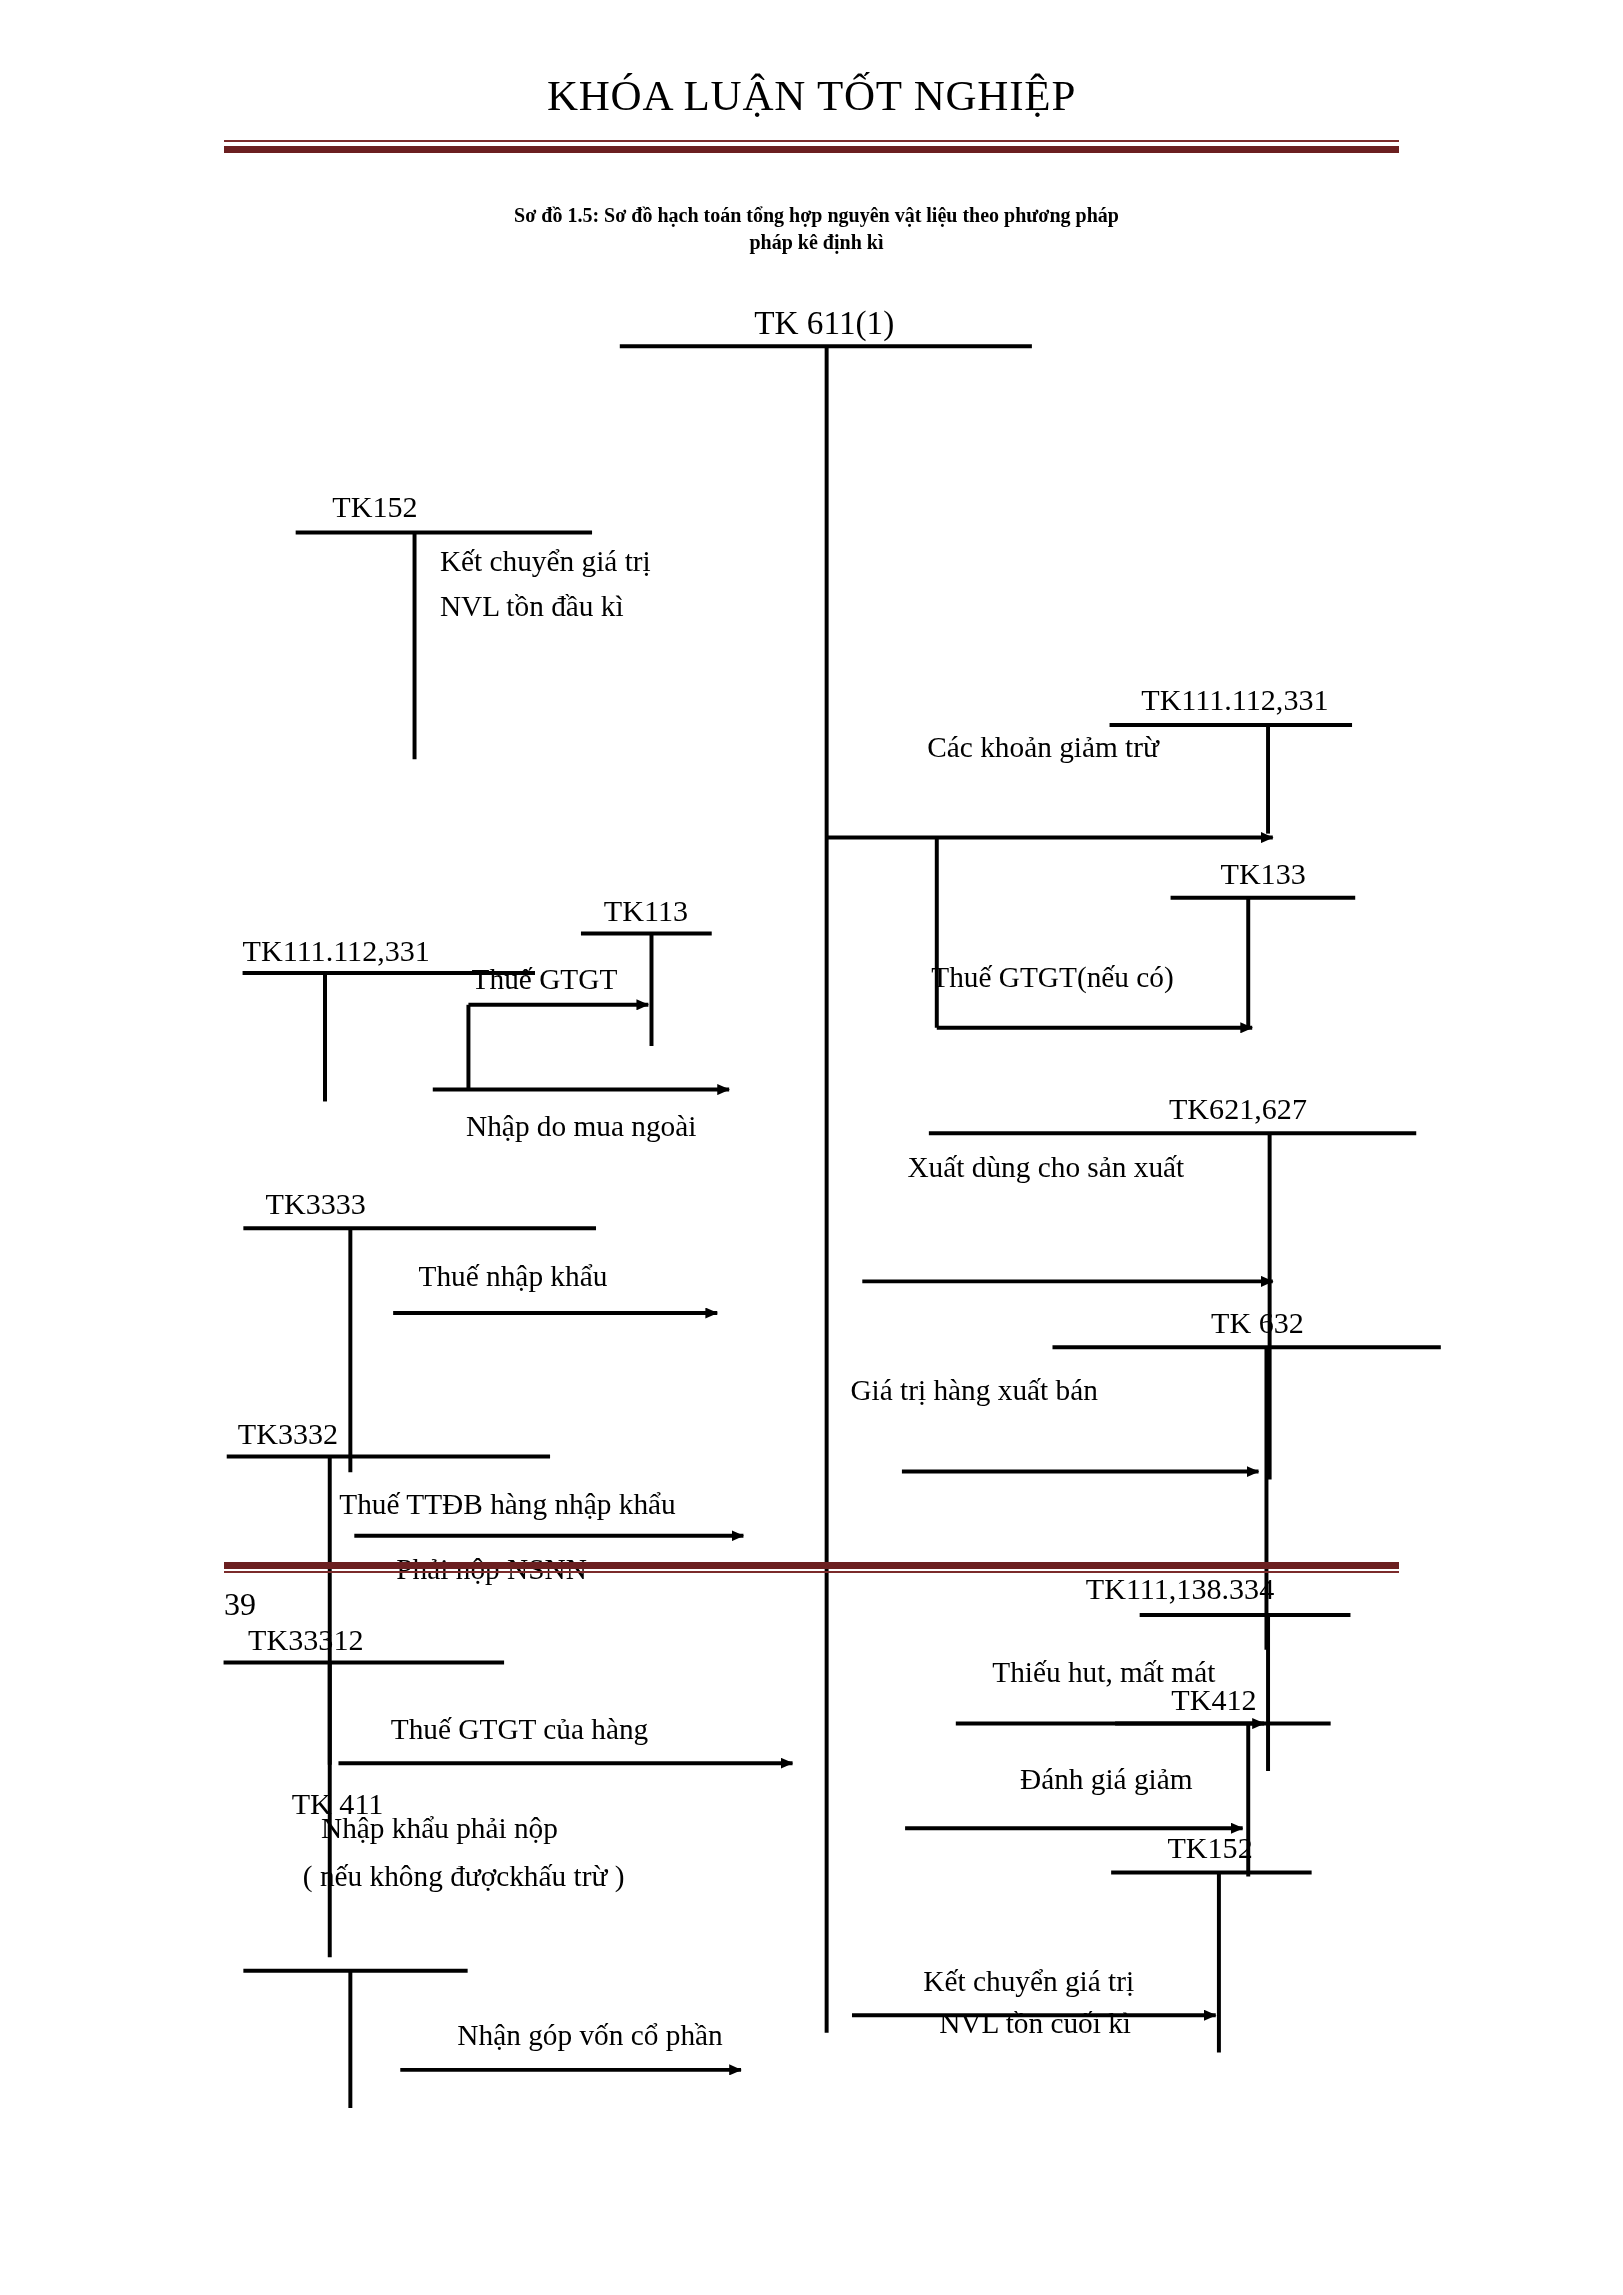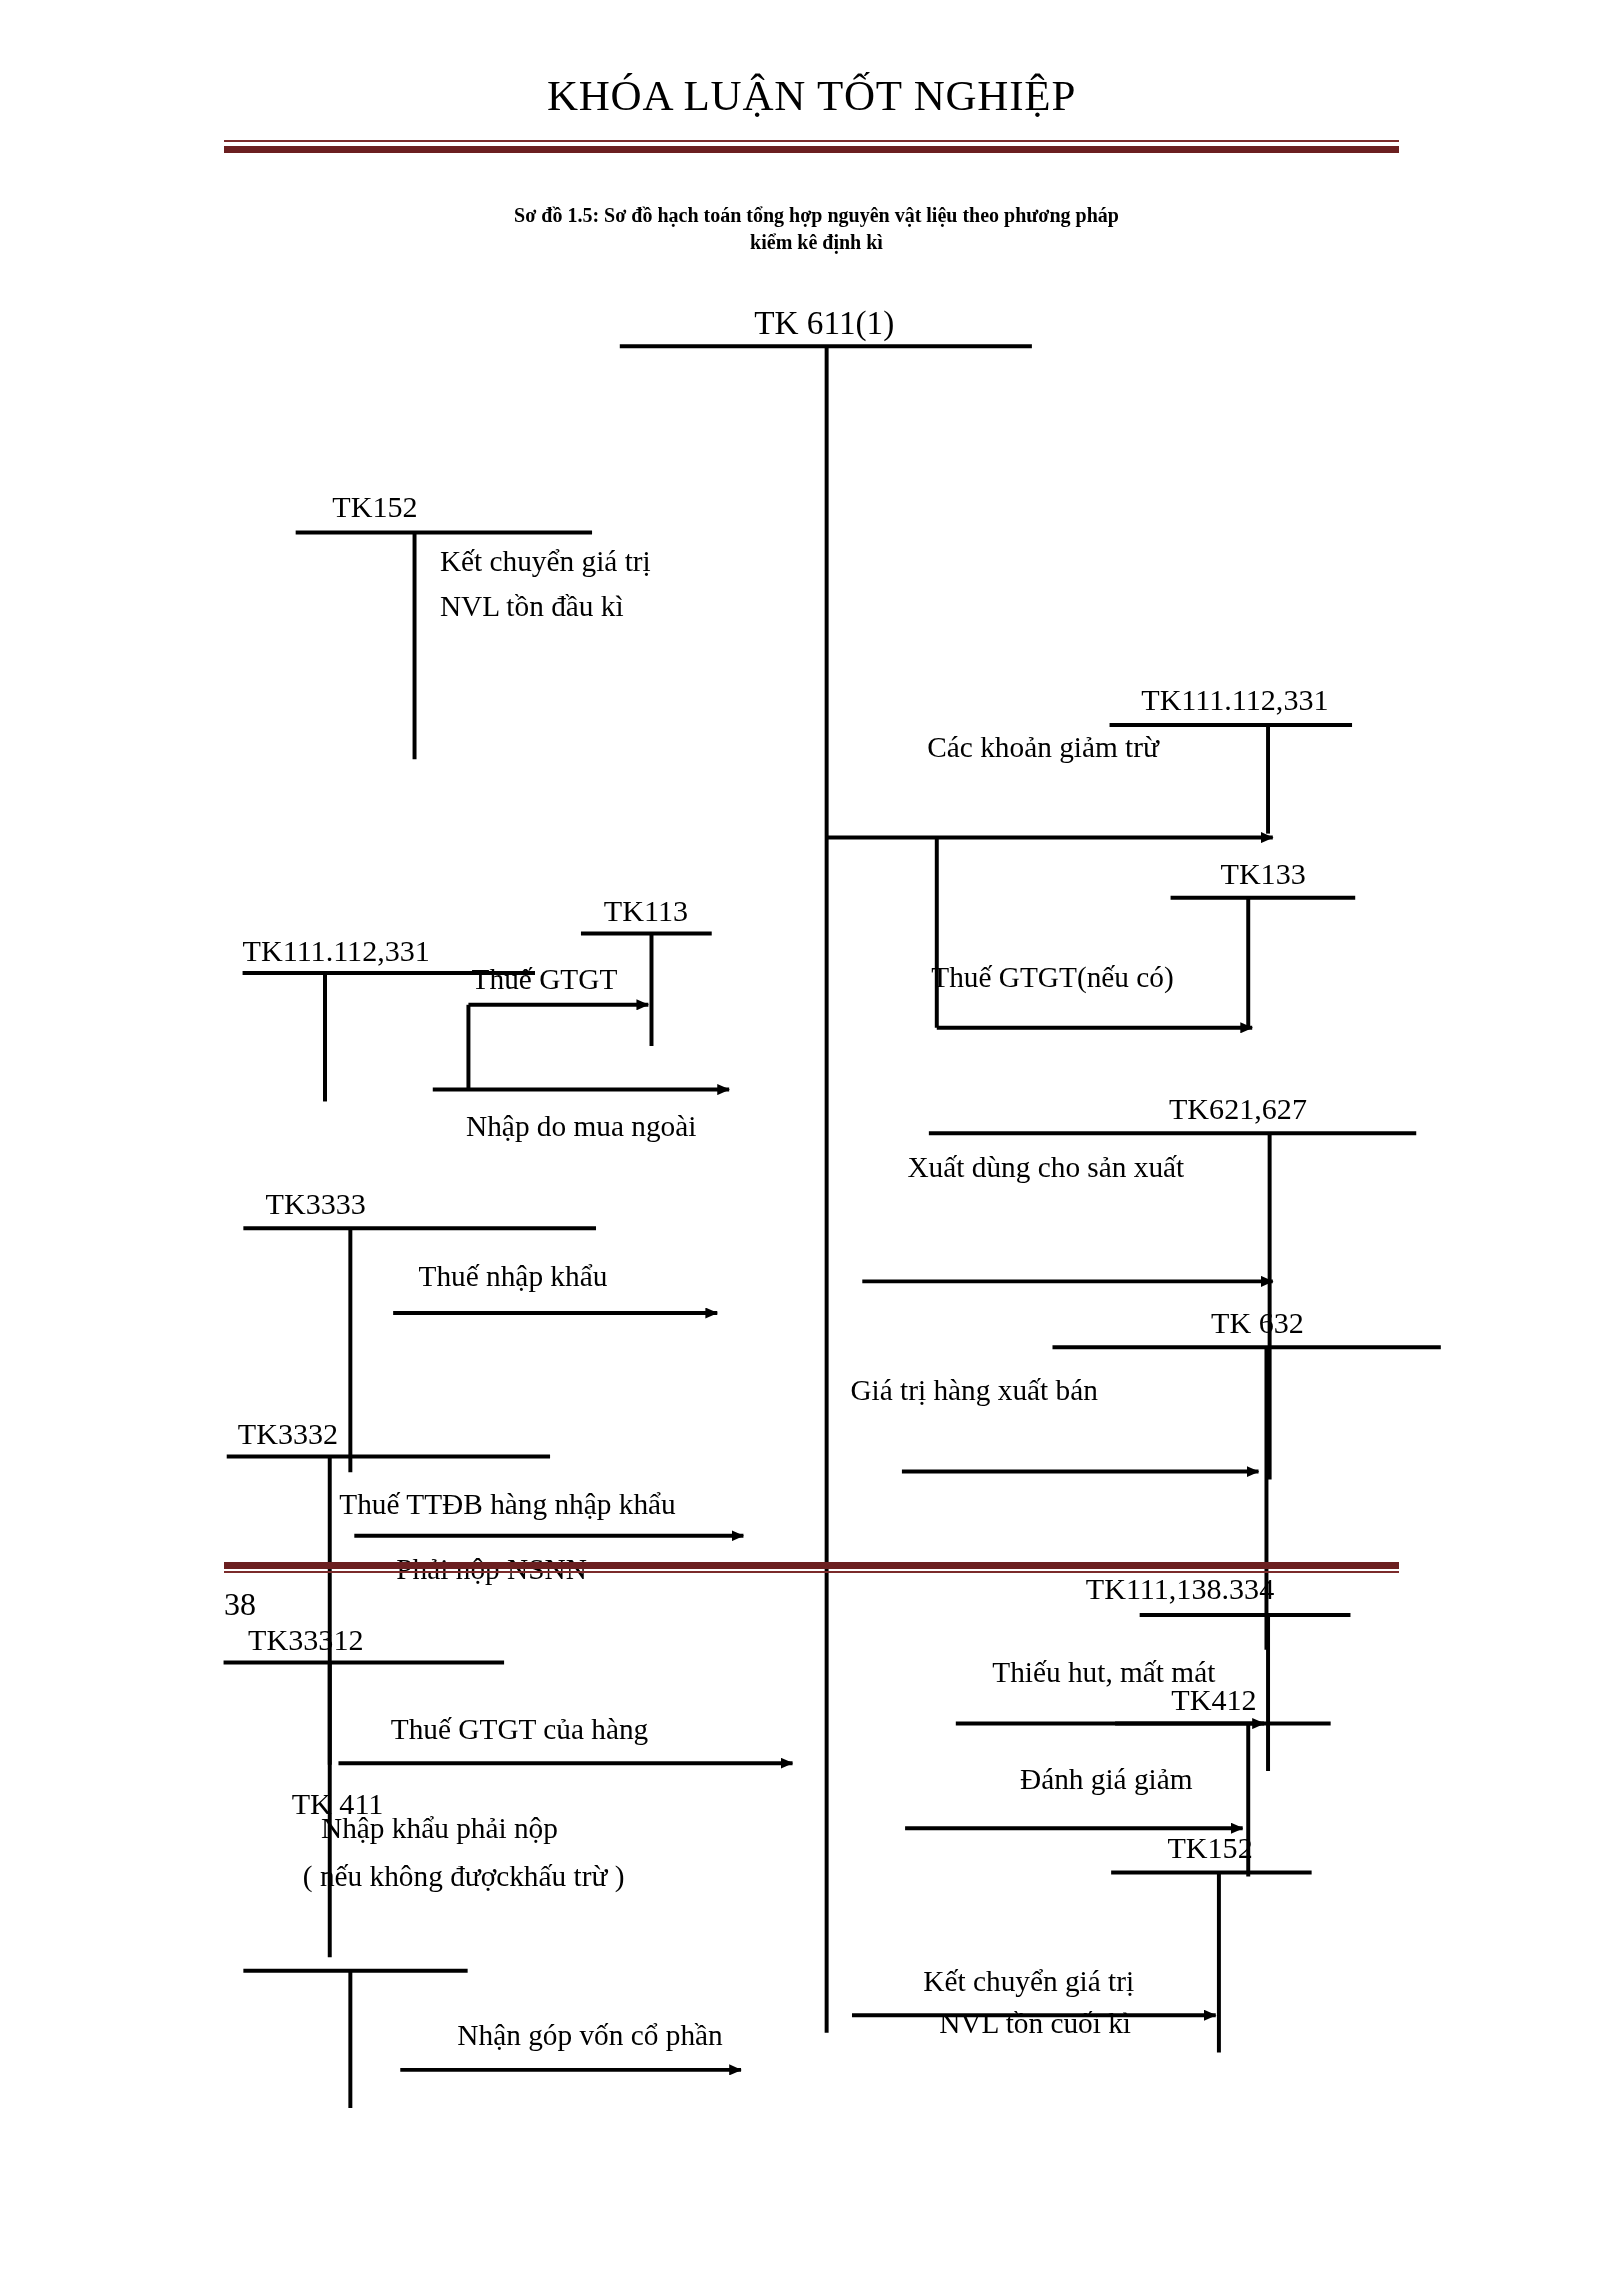--- a/index.html
+++ b/index.html
@@ -119,21 +119,21 @@
   <div class="doc-header">
     <div class="doc-header-title">KHÓA LUẬN TỐT NGHIỆP</div>
   </div>
   <div class="rule-top" style="top:140px;height:12.7px;">
     <div class="rule-thin" style="top:0px;left:0;width:1175px;"></div>
     <div class="rule-thick" style="top:5.5px;left:0;width:1175px;"></div>
   </div>
 
   <div class="caption">
     <span>Sơ đồ 1.5: Sơ đồ hạch toán tổng hợp nguyên vật liệu theo phương pháp</span>
-    <span class="line2">kiểm kê định kì</span>
+    <span class="line2">pháp kê định kì</span>
   </div>
 
   <div class="diagram">
     <svg width="1623" height="1807" viewBox="0 0 2048 2280" xmlns="http://www.w3.org/2000/svg">
       <defs>
         <marker id="arrowR" markerWidth="16" markerHeight="14" refX="15" refY="7" orient="auto" markerUnits="userSpaceOnUse">
           <path d="M0,0 L16,7 L0,14 z" fill="#000"></path>
         </marker>
       </defs>
 
@@ -261,18 +261,18 @@
       </g>
     </svg>
   </div>
 
   <div class="doc-footer">
     <div class="footer-rules">
       <div class="rule-thick" style="top:0px;left:0;width:1175px;"></div>
       <div class="rule-thin" style="top:8.7px;left:0;width:1175px;height:2.4px;"></div>
     </div>
     <div class="footer-row">
-      <span class="footer-page">38</span>
+      <span class="footer-page">39</span>
     </div>
   </div>
 
 </div>
 
 
 </body></html>

